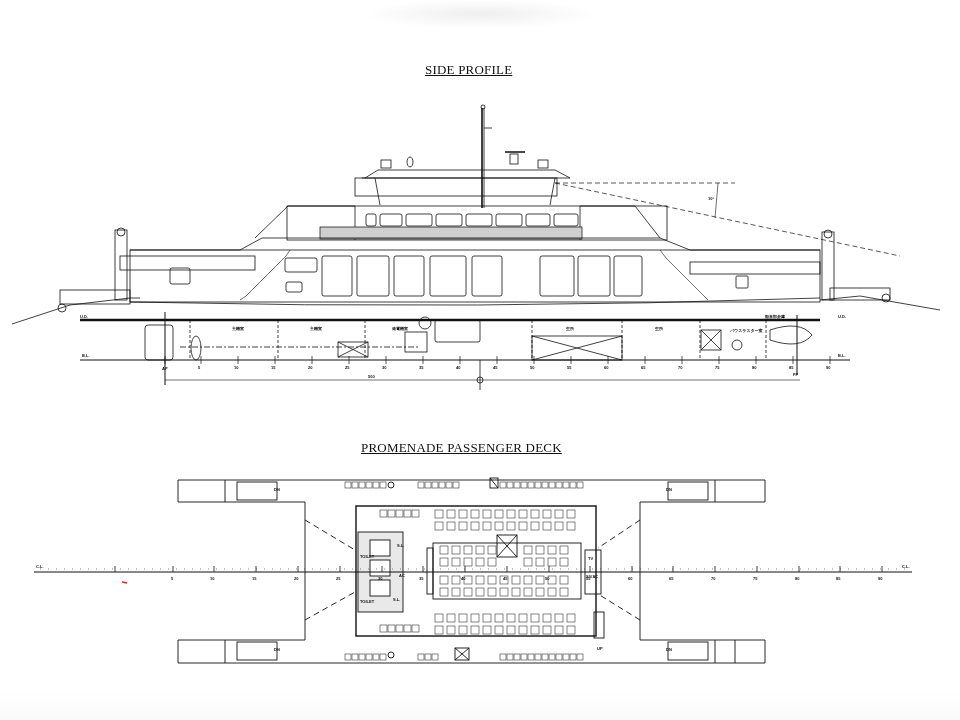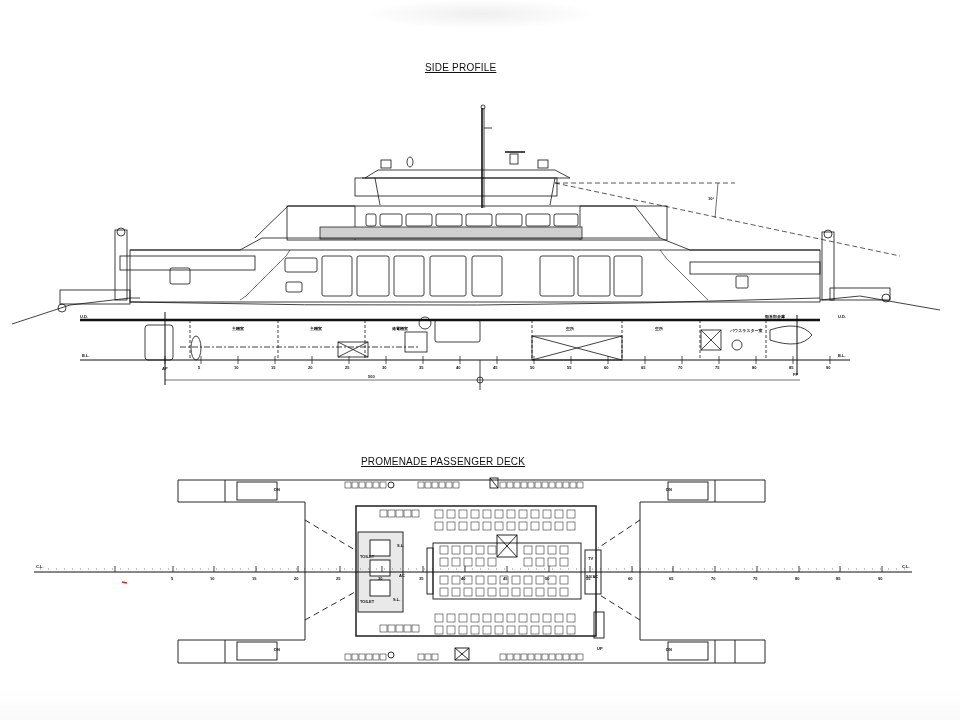--- a/index.html
+++ b/index.html
@@ -1,19 +1,19 @@
 <!DOCTYPE html>
 <html><head>
 <meta charset="utf-8">
 <style>
   html,body{margin:0;padding:0;background:#ffffff;}
   body{width:960px;height:720px;position:relative;overflow:hidden;font-family:"Liberation Sans",sans-serif;color:#111;}
-  .title{position:absolute;font-family:Liberation Sans, sans-serif;font-size:10px;color:#111;text-decoration:underline;letter-spacing:0.2px;white-space:nowrap;}
+  .title{position:absolute;font-family:Liberation Serif, serif;font-size:13px;color:#111;text-decoration:underline;letter-spacing:0.2px;white-space:nowrap;}
   #t1{left:425px;top:62px;}
-  #t2{left:361px;top:456px;text-align:center;}
+  #t2{left:361px;top:440px;text-align:center;}
   svg{position:absolute;left:0;top:0;}
   .tiny{font-family:"Liberation Sans",sans-serif;font-size:4px;font-weight:bold;fill:#111;}
   .haze{position:absolute;left:370px;top:0;width:220px;height:28px;background:radial-gradient(ellipse at center,#efefef 0%,#ffffff 75%);}
   .haze2{position:absolute;left:0;top:690px;width:960px;height:30px;background:linear-gradient(#ffffff,#fafafa);}
 </style>
 </head>
 <body>
 
 <div class="haze"></div>
 

